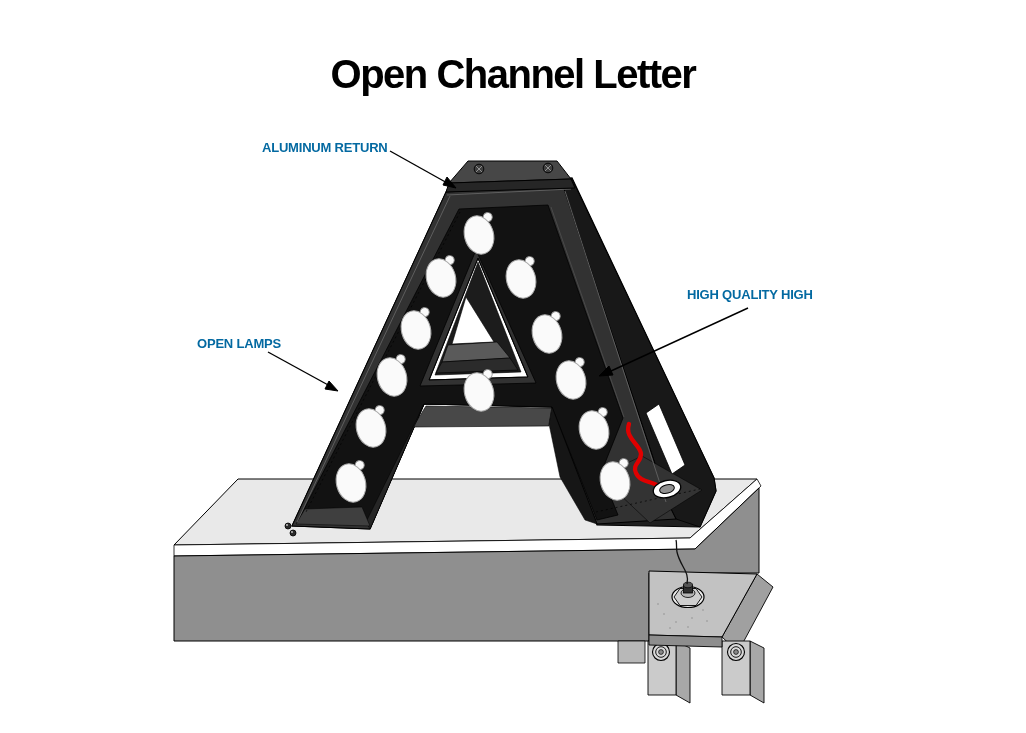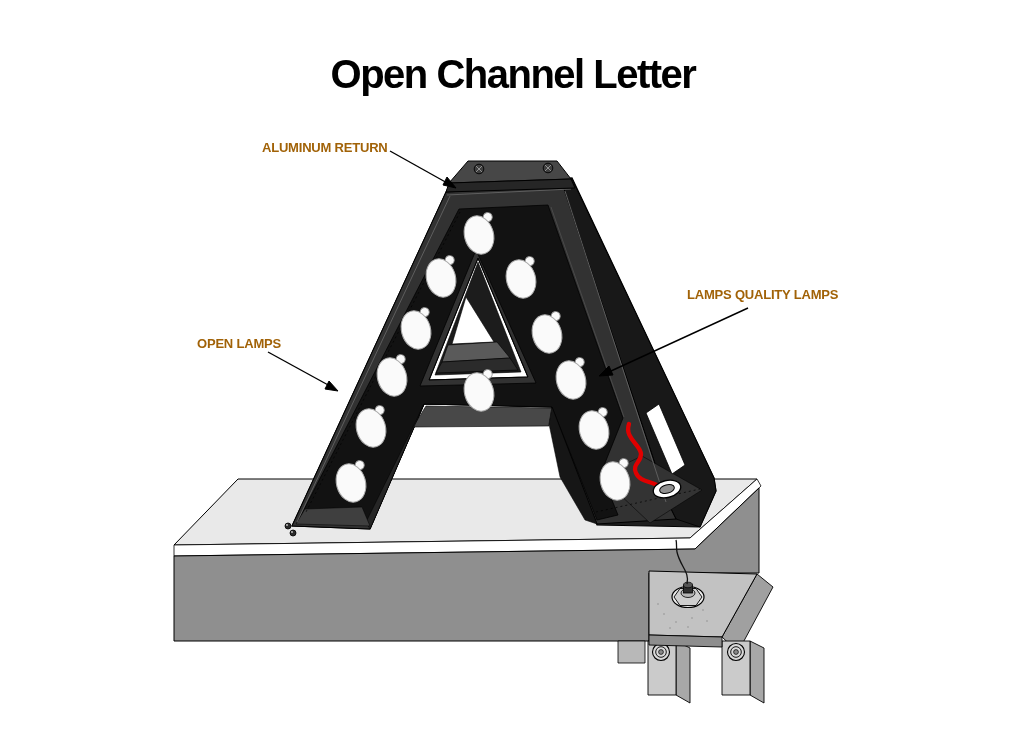--- a/index.html
+++ b/index.html
@@ -8,21 +8,21 @@
     font-family:"Liberation Sans","DejaVu Sans",sans-serif;overflow:hidden;
   }
   .stage{position:absolute;left:0;top:0;width:1026px;height:733px;}
   svg.diagram{position:absolute;left:0;top:0;}
   .page-title{
     position:absolute;left:0;top:26px;width:1026px;text-align:center;
     font-size:40px;font-weight:bold;color:#000;letter-spacing:-1.5px;line-height:1.05;
     white-space:nowrap;
   }
   .callout-label{
-    position:absolute;font-size:13px;font-weight:bold;color:#a16207;
+    position:absolute;font-size:13px;font-weight:bold;color:#0369a1;
     letter-spacing:-0.2px;white-space:nowrap;
   }
   .lbl-aluminum-return{left:262px;top:140px;}
   .lbl-high-quality-lamps{left:687px;top:287px;}
   .lbl-open-face{left:197px;top:336px;}
   .sr-only{position:absolute;width:1px;height:1px;overflow:hidden;clip:rect(0 0 0 0);}
 </style>
 </head>
 <body>
 
@@ -211,16 +211,16 @@
         <path d="M338,391 L325,389 L329,381 Z" stroke-width="1"></path>
       </g>
       <g>
         <path d="M748,308 L611,371" fill="none" stroke-width="1.4"></path>
         <path d="M599,376 L609,366 L613,375 Z" stroke-width="1"></path>
       </g>
     </g>
   </svg>
 
   <div class="callout-label lbl-aluminum-return">ALUMINUM RETURN</div>
-  <div class="callout-label lbl-high-quality-lamps">LAMPS QUALITY LAMPS</div>
+  <div class="callout-label lbl-high-quality-lamps">HIGH QUALITY HIGH</div>
   <div class="callout-label lbl-open-face">OPEN LAMPS</div>
 
 </div>
 
 </body></html>

